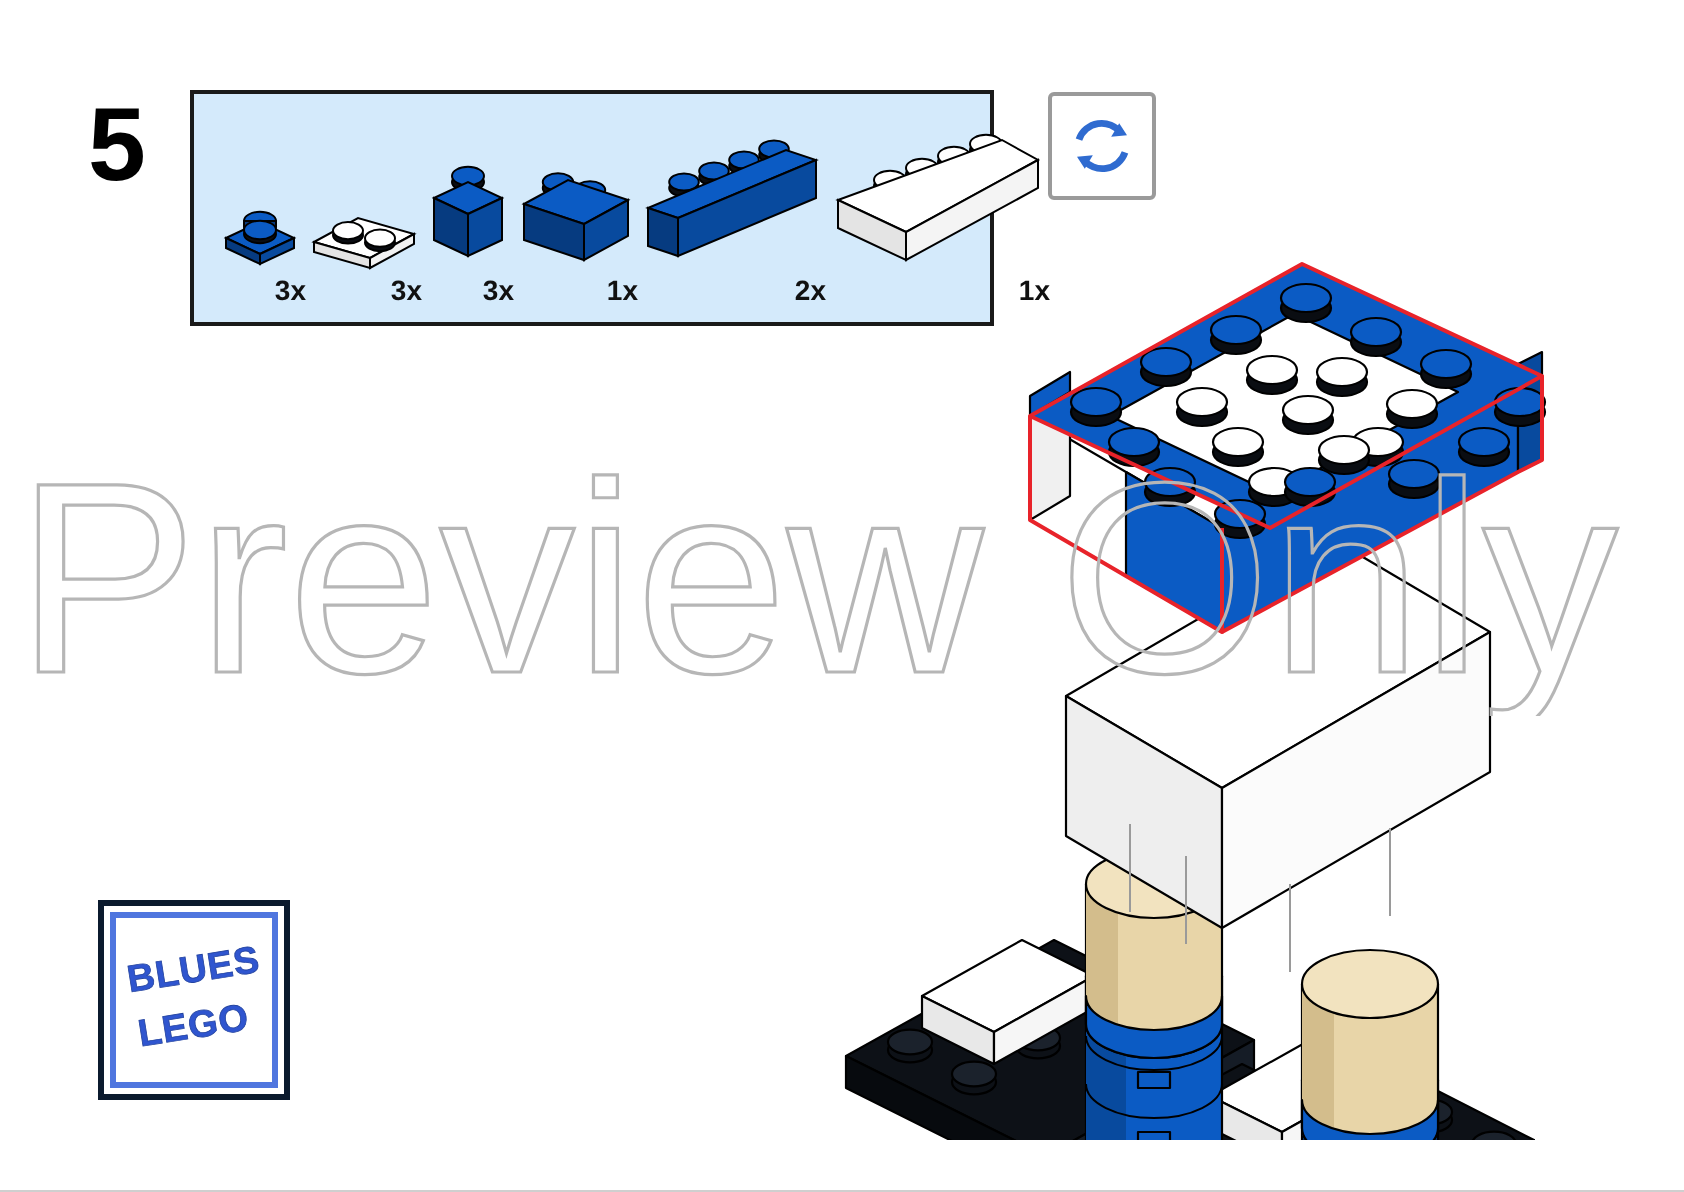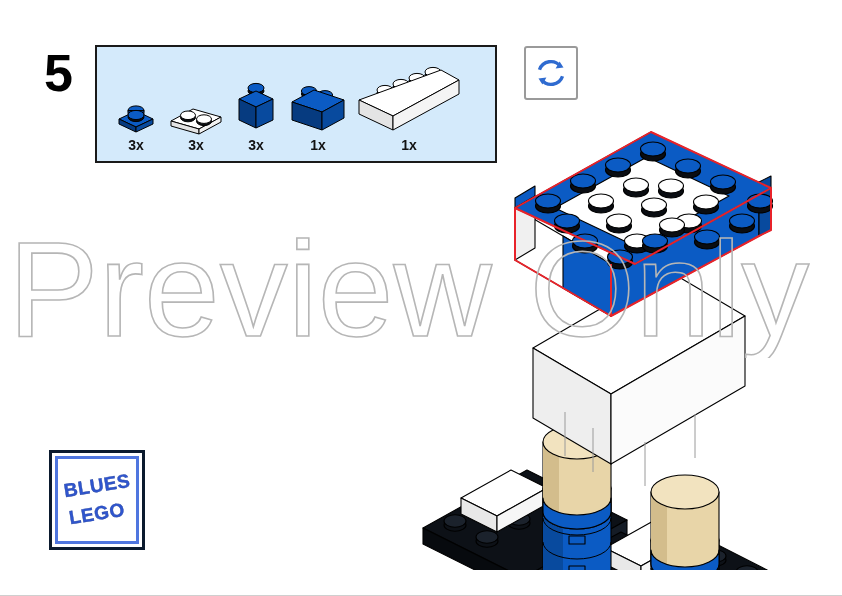--- a/index.html
+++ b/index.html
@@ -42,21 +42,21 @@
   #parts-row {
     position: absolute;
     left: 0; top: 0; right: 0; bottom: 0;
     display: flex;
     align-items: flex-end;
     padding: 0 10px 4px 10px;
   }
   .part-cell {
     display: flex;
     flex-direction: column;
-    align-items: center;
+    align-items: flex-end;
     justify-content: flex-end;
     height: 100%;
     padding-bottom: 4px;
     margin-top: 44px;
   }
   .part-art { display: block; }
   .part-qty {
     font-size: 14px;
     font-weight: bold;
     color: #111111;
@@ -183,20 +183,36 @@
           <ellipse cx="22" cy="11" rx="7.6" ry="4.4" fill="#0b5bc4" stroke="#000" stroke-width="1"></ellipse>
           <ellipse cx="38" cy="18" rx="7.6" ry="4.4" fill="#0a0d12" stroke="#000" stroke-width="1"></ellipse>
           <ellipse cx="38" cy="15" rx="7.6" ry="4.4" fill="#0b5bc4" stroke="#000" stroke-width="1"></ellipse>
           <path d="M5 22 L27 10 L57 20 L35 32 Z" fill="#0b5bc4" stroke="#000" stroke-width="1"></path>
           <path d="M5 22 L35 32 L35 50 L5 40 Z" fill="#063b80" stroke="#000" stroke-width="1"></path>
           <path d="M57 20 L35 32 L35 50 L57 38 Z" fill="#084a9e" stroke="#000" stroke-width="1"></path>
         </svg>
         <span class="part-qty">1x</span>
       </div>
 
+      <div class="part-cell" style="width:96px;">
+        <svg class="part-art" width="94" height="72" viewBox="0 0 94 72">
+          <ellipse cx="23" cy="30" rx="7.4" ry="4.3" fill="#0a0d12" stroke="#000" stroke-width="1"></ellipse>
+          <ellipse cx="23" cy="27" rx="7.4" ry="4.3" fill="#0b5bc4" stroke="#000" stroke-width="1"></ellipse>
+          <ellipse cx="38" cy="24.5" rx="7.4" ry="4.3" fill="#0a0d12" stroke="#000" stroke-width="1"></ellipse>
+          <ellipse cx="38" cy="21.5" rx="7.4" ry="4.3" fill="#0b5bc4" stroke="#000" stroke-width="1"></ellipse>
+          <ellipse cx="53" cy="19" rx="7.4" ry="4.3" fill="#0a0d12" stroke="#000" stroke-width="1"></ellipse>
+          <ellipse cx="53" cy="16" rx="7.4" ry="4.3" fill="#0b5bc4" stroke="#000" stroke-width="1"></ellipse>
+          <ellipse cx="68" cy="13.5" rx="7.4" ry="4.3" fill="#0a0d12" stroke="#000" stroke-width="1"></ellipse>
+          <ellipse cx="68" cy="10.5" rx="7.4" ry="4.3" fill="#0b5bc4" stroke="#000" stroke-width="1"></ellipse>
+          <path d="M5 40 L74 11 L89 16 L20 45 Z" fill="#0b5bc4" stroke="#000" stroke-width="1"></path>
+          <path d="M5 40 L20 45 L20 64 L5 59 Z" fill="#063b80" stroke="#000" stroke-width="1"></path>
+          <path d="M89 16 L20 45 L20 64 L89 35 Z" fill="#084a9e" stroke="#000" stroke-width="1"></path>
+        </svg>
+        <span class="part-qty">2x</span>
+      </div>
 
       <div class="part-cell" style="width:116px;">
         <svg class="part-art" width="112" height="86" viewBox="0 0 112 86">
           <ellipse cx="32" cy="43" rx="8" ry="4.6" fill="#0a0d12" stroke="#000" stroke-width="1"></ellipse>
           <ellipse cx="32" cy="40" rx="8" ry="4.6" fill="#ffffff" stroke="#000" stroke-width="1"></ellipse>
           <ellipse cx="48" cy="37" rx="8" ry="4.6" fill="#0a0d12" stroke="#000" stroke-width="1"></ellipse>
           <ellipse cx="48" cy="34" rx="8" ry="4.6" fill="#ffffff" stroke="#000" stroke-width="1"></ellipse>
           <ellipse cx="64" cy="31" rx="8" ry="4.6" fill="#0a0d12" stroke="#000" stroke-width="1"></ellipse>
           <ellipse cx="64" cy="28" rx="8" ry="4.6" fill="#ffffff" stroke="#000" stroke-width="1"></ellipse>
           <ellipse cx="80" cy="25" rx="8" ry="4.6" fill="#0a0d12" stroke="#000" stroke-width="1"></ellipse>

